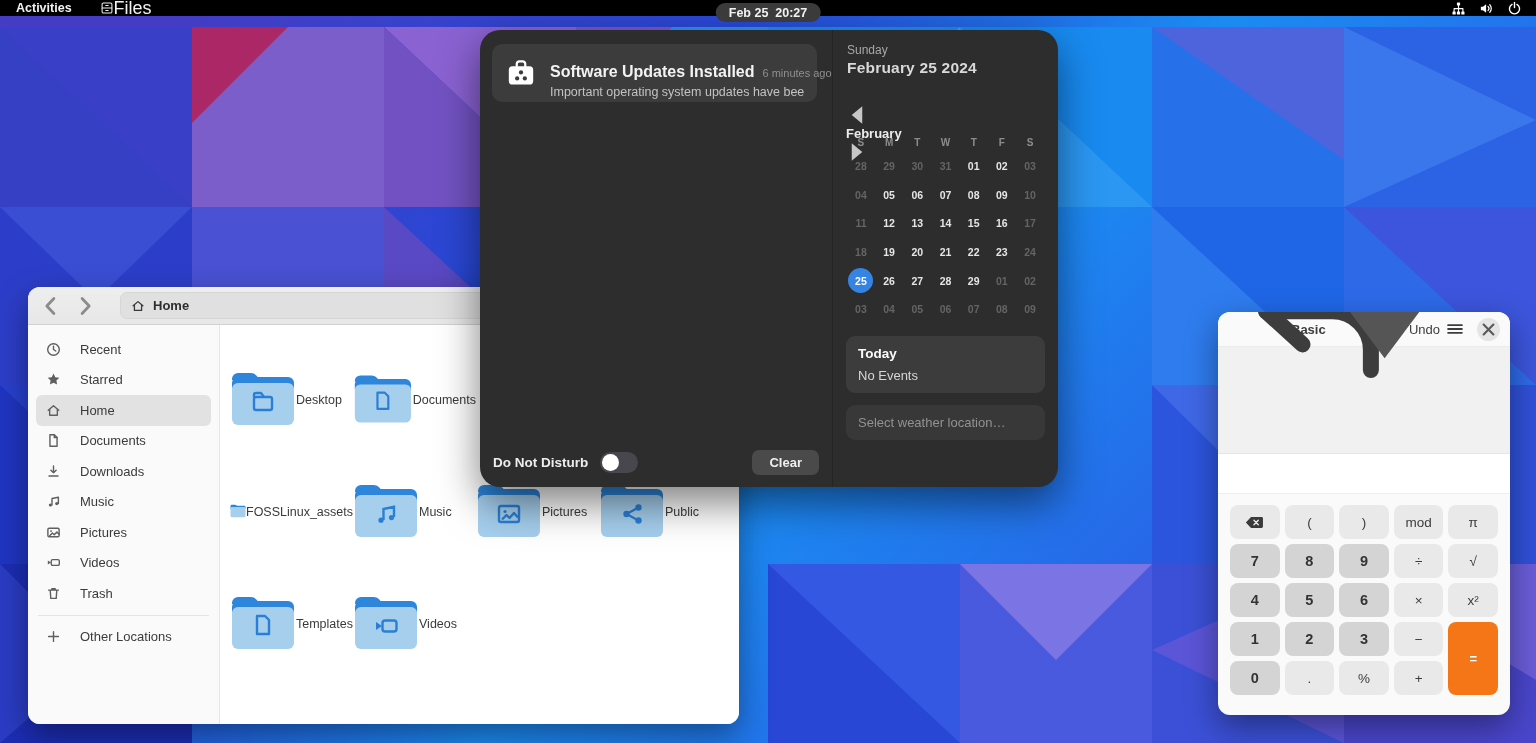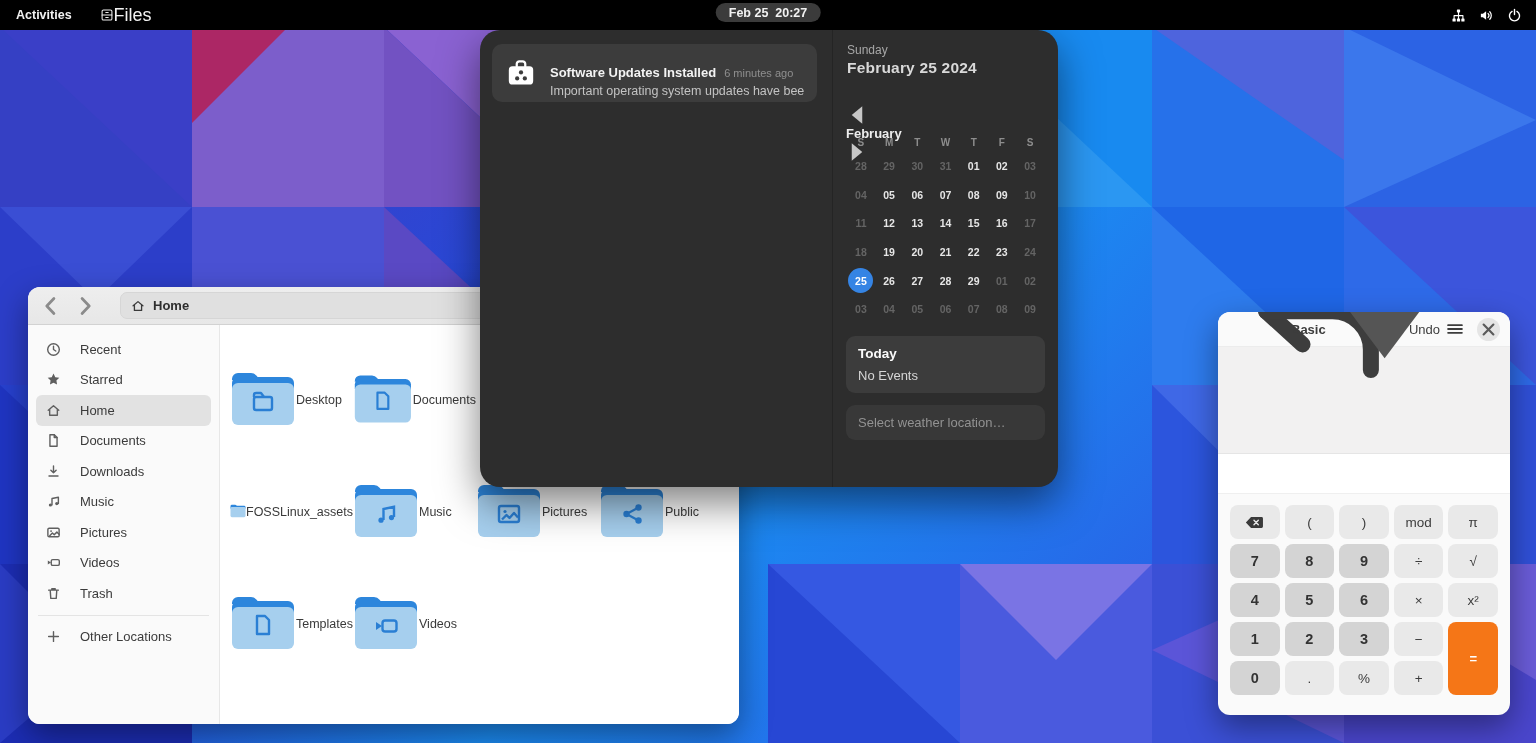--- a/index.html
+++ b/index.html
@@ -4,21 +4,21 @@
 <style>
   * { margin:0; padding:0; box-sizing:border-box; }
   html,body { width:1536px; height:743px; overflow:hidden; background:#1b2db0;
     font-family:"Liberation Sans", sans-serif; -webkit-font-smoothing:antialiased; }
   .stage { position:relative; width:1536px; height:743px; }
 
   
   .wallpaper { position:absolute; inset:0; z-index:0; }
 
   
-  .topbar { position:absolute; top:0; left:0; right:0; height:30px; background:#000;
+  .topbar { position:absolute; top:0; left:0; right:0; height:16px; background:#000;
     display:flex; align-items:center; z-index:100; color:#f2f2f2; }
   .tb-left { display:flex; align-items:center; height:100%; }
   .tb-activities { padding:0 16px; font-size:12.5px; font-weight:600; height:100%;
     display:flex; align-items:center; cursor:default; }
   .tb-appmenu { display:flex; align-items:center; gap:0; padding:0 12px; height:100%;
     font-size:18px; font-weight:400; }
   .tb-appmenu svg { width:14px; height:14px; color:#eee; }
   .tb-clock { position:absolute; left:50%; top:3px; transform:translateX(-50%);
     background:#3b3b3b; border-radius:20px; padding:2.5px 13px; font-size:12.5px;
     font-weight:700; white-space:pre; }
@@ -30,21 +30,21 @@
   .panel { position:absolute; left:480px; top:30px; width:578px; height:457px;
     background:#2d2d2d; border-radius:20px; z-index:60;
     box-shadow:0 16px 40px rgba(0,0,0,.5); display:flex; }
   .panel-left { width:353px; position:relative; border-right:1px solid #242424; }
   .notif-card { position:absolute; left:12px; right:15px; top:14px; height:58px;
     background:#3c3c3c; border-radius:10px; display:flex; align-items:center;
     padding:8px 12px; gap:12px; }
   .notif-icon { width:34px; height:34px; flex:0 0 auto; color:#fff; }
   .notif-body { min-width:0; }
   .notif-title-row { display:flex; align-items:baseline; gap:8px; white-space:nowrap; }
-  .notif-title { font-size:13px; font-weight:700; color:#f3f3f3;margin-top:16px; }
+  .notif-title { font-size:16px; font-weight:700; color:#f3f3f3;margin-top:16px; }
   .notif-time { font-size:11px; color:#8f8f8f; }
   .notif-text { font-size:12.5px; color:#c3c3c3; margin-top:4px; white-space:nowrap;
     overflow:hidden; }
   .dnd-row { position:absolute; left:13px; right:13px; bottom:12px; display:flex;
     align-items:center; }
   .dnd-label { font-size:13.5px; color:#ededed; font-weight:600; }
   .toggle { width:38px; height:21px; border-radius:11px; background:#47474d;
     margin-left:12px; position:relative; }
   .toggle .knob { position:absolute; left:2px; top:2px; width:17px; height:17px;
     border-radius:50%; background:#fff; }
@@ -471,20 +471,27 @@
             </svg>
           </span>
         <div class="notif-body">
           <div class="notif-title-row">
             <span class="notif-title">Software Updates Installed</span>
             <span class="notif-time">6 minutes ago</span>
           </div>
           <div class="notif-text">Important operating system updates have been i…</div>
         </div>
       </div>
+      <div class="dnd-row">
+        <span class="dnd-label">Do Not Disturb</span>
+        <div class="toggle">
+          <div class="knob"></div>
+        </div>
+        <div class="clear-btn">Clear</div>
+      </div>
     </div>
     <div class="panel-right">
       <div class="cal-weekday">Sunday</div>
       <div class="cal-heading">February 25 2024</div>
       <div class="cal-nav">
         <div class="arrow" id="cal-prev">
             <svg viewBox="0 0 10 10" fill="none" stroke="currentColor" stroke-width="1.5" stroke-linecap="round" stroke-linejoin="round" style="width:100%;height:100%;display:block">
               <path d="M7.4 1L2.6 5l4.8 4z" fill="currentColor" stroke="none"></path>
             </svg>
           </div>

